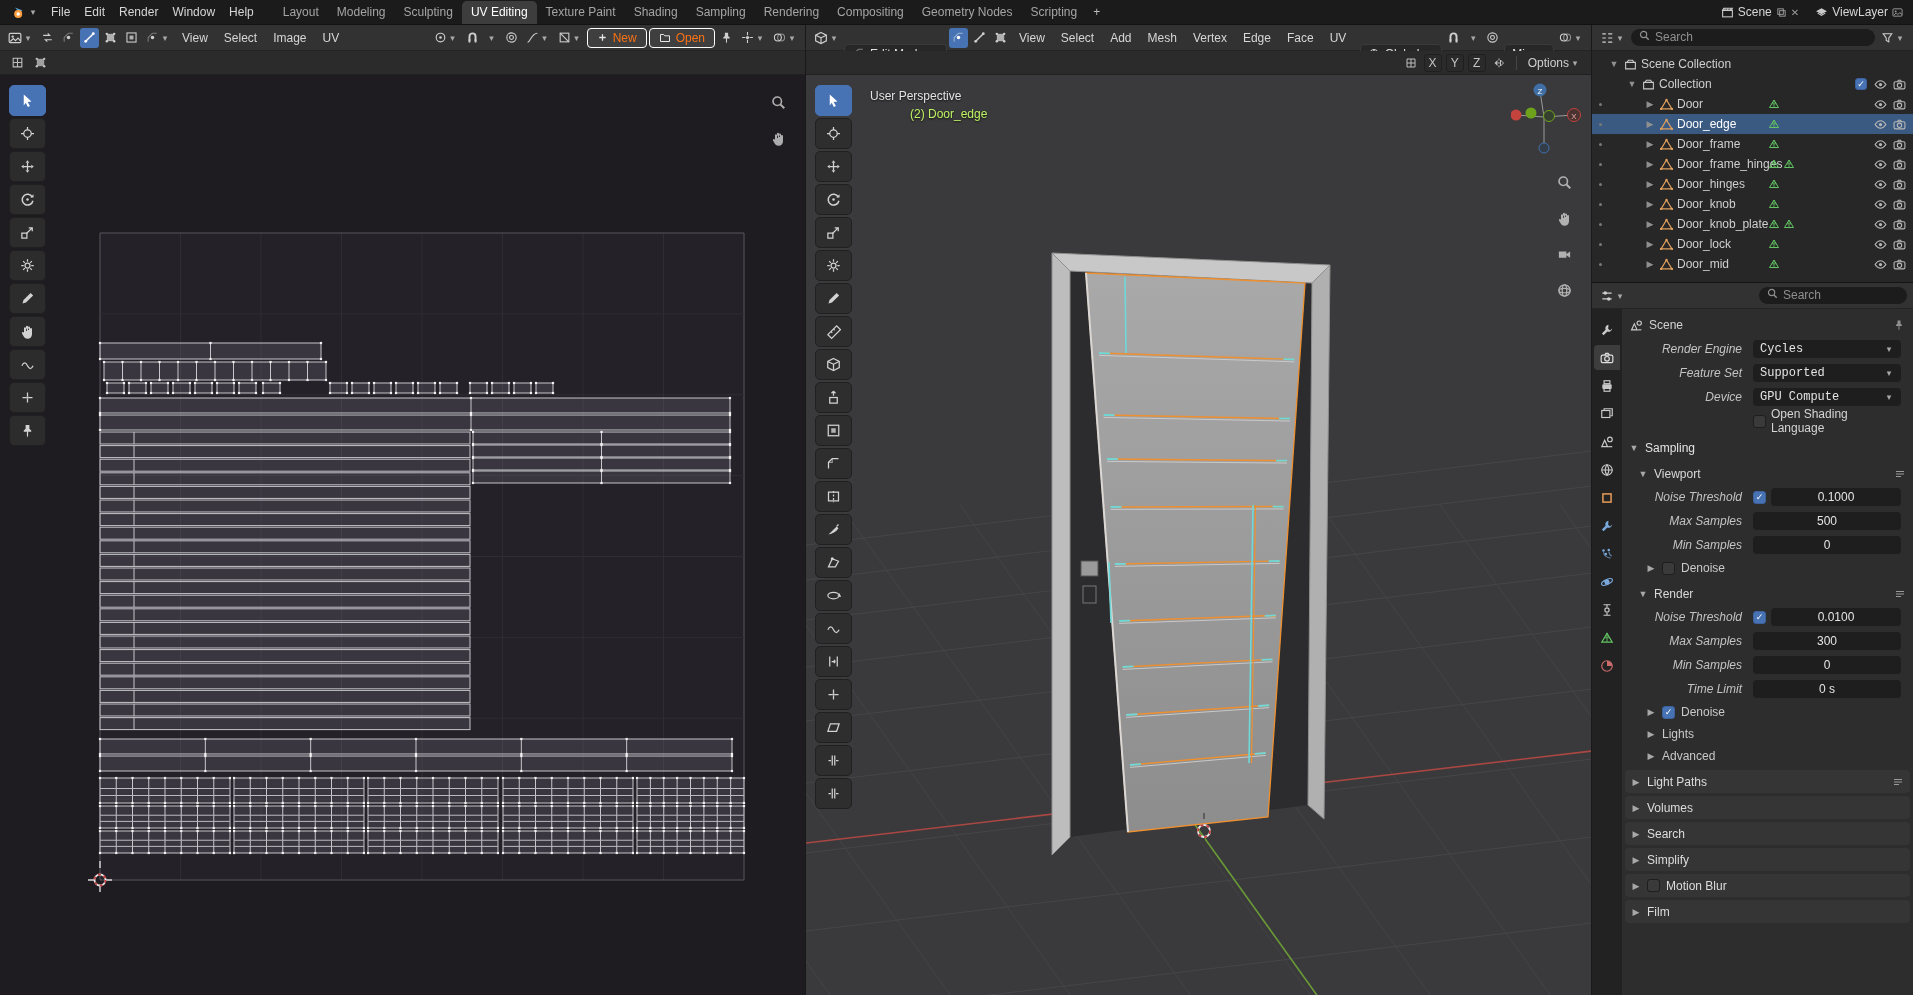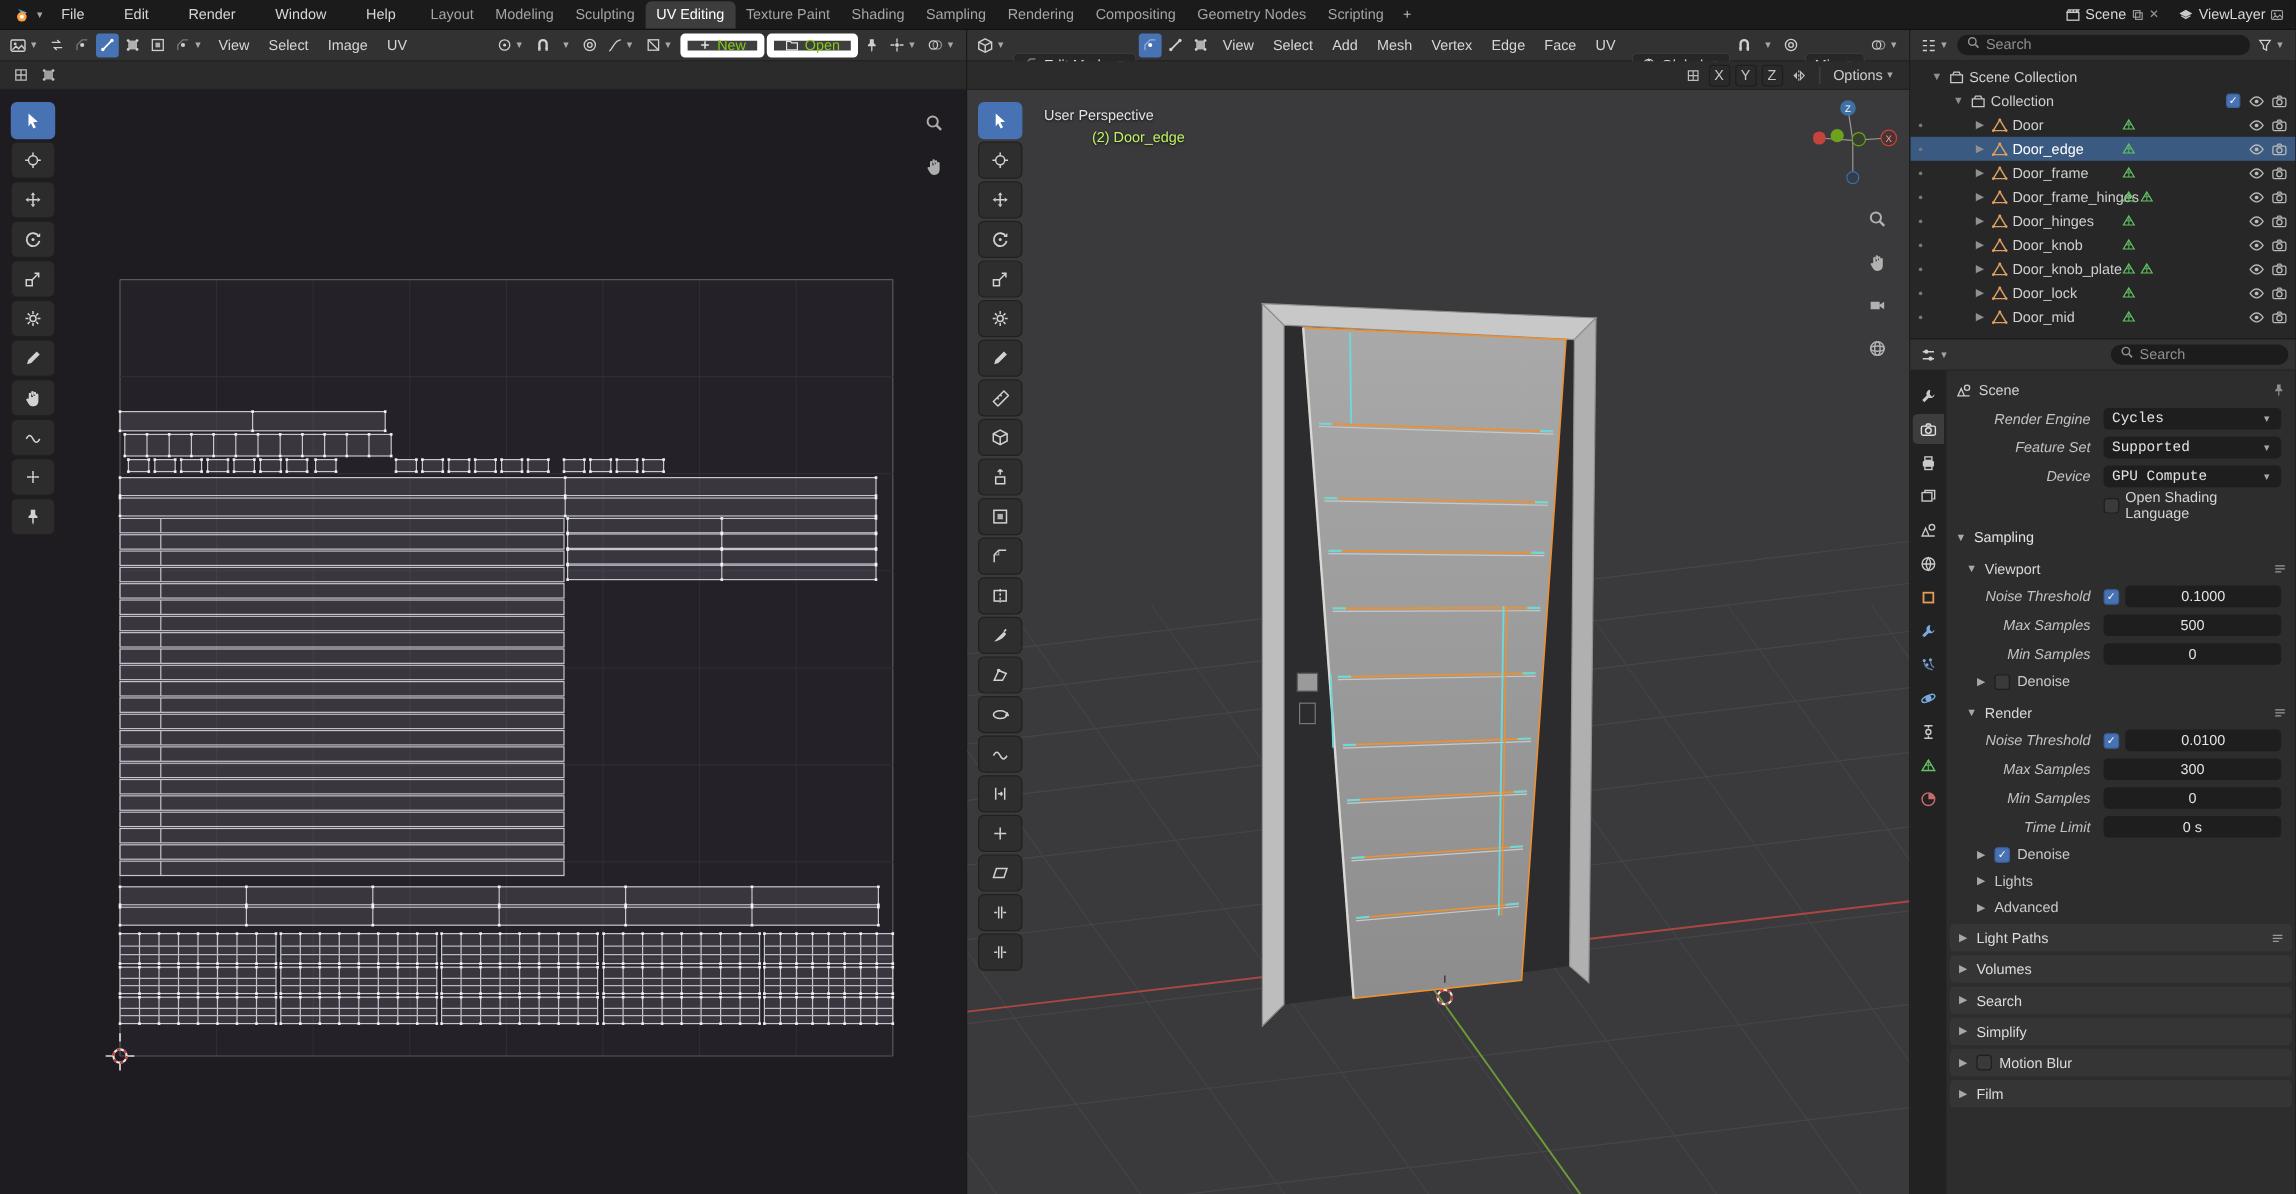--- a/index.html
+++ b/index.html
@@ -26,21 +26,21 @@
   .ed-header{height:26px;background:#323232;border-bottom:1px solid #242424;display:flex;align-items:center;padding:0 5px;gap:2px;flex:0 0 auto;}
   .tool-row{height:24px;background:#2b2b2b;border-bottom:1px solid #212121;display:flex;align-items:center;padding:0 8px;gap:4px;flex:0 0 auto;}
   .tool-row.right{justify-content:flex-end;}
   .canvas{position:relative;flex:1;overflow:hidden;}
   #uv-canvas{background:#1f1c21;}
   #vp-canvas{background:#3a3a3c;}
   
   .hbtn{height:20px;display:flex;align-items:center;gap:1px;padding:0 3px;border-radius:3px;color:#cfcfcf;}
   .hbtn.activeblue{background:#4772b3;}
   .hdd{height:20px;display:flex;align-items:center;gap:5px;padding:0 7px;background:#272727;border:1px solid #3a3a3a;border-radius:4px;color:#e2e2e2;white-space:nowrap;margin-top:32px;}
-  .btn-raised{height:20px;display:flex;align-items:center;gap:5px;padding:0 9px;background:#3f3f3f;border:6px solid #ffffff;border-radius:4px;color:#84cc16;white-space:nowrap;}
+  .btn-raised{height:20px;display:flex;align-items:center;gap:5px;padding:0 9px;background:#3f3f3f;border:1px solid #ffffff;border-radius:4px;color:#f97316;white-space:nowrap;}
   .hsep{width:1px;height:14px;background:#454545;margin:0 4px;}
   .axisbtn{height:18px;min-width:18px;display:flex;align-items:center;justify-content:center;background:#2a2a2a;border:1px solid #1f1f1f;border-radius:3px;color:#c4c4c4;padding:0 4px;}
   .searchbox{display:flex;gap:5px;background:#1c1c1c;border:1px solid #333;border-radius:11px;padding:1px 8px;color:#8f8f8f;height:19px;min-width:0;}
   .searchbox span{overflow:hidden;white-space:nowrap;}
   
   .vtoolbar{position:absolute;left:9px;top:10px;display:flex;flex-direction:column;gap:2px;z-index:5;}
   .tool{width:37px;height:31px;background:rgba(45,45,45,.93);border:1px solid #202020;border-radius:5px;display:flex;align-items:center;justify-content:center;}
   .tool.active{background:#4772b3;border-color:#4772b3;}
   .nav-col{position:absolute;display:flex;flex-direction:column;gap:14px;z-index:5;}
   #uv-nav{right:16px;top:16px;}
@@ -92,21 +92,21 @@
     <div class="logo-btn">
       <span>
         <svg width="15" height="15" viewBox="0 0 15 15">
             <path d="M4 2.5l7.5 3-3 2" fill="#5ba8d8"></path>
             <circle cx="7.2" cy="9" r="4" fill="#ff9f3f"></circle>
             <circle cx="7.2" cy="9" r="1.7" fill="#fff"></circle>
           </svg>
       </span>
       <span class="chev">▾</span>
     </div>
-    <nav id="topbar-menus" style="display: flex; gap: 19px;">
+    <nav id="topbar-menus" style="display: flex;">
         <span class="hmenu">File</span>
         <span class="hmenu">Edit</span>
         <span class="hmenu">Render</span>
         <span class="hmenu">Window</span>
         <span class="hmenu">Help</span>
       </nav>
     <div id="ws-tabs">
         <div class="ws-tab">Layout</div>
         <div class="ws-tab">Modeling</div>
         <div class="ws-tab">Sculpting</div>

